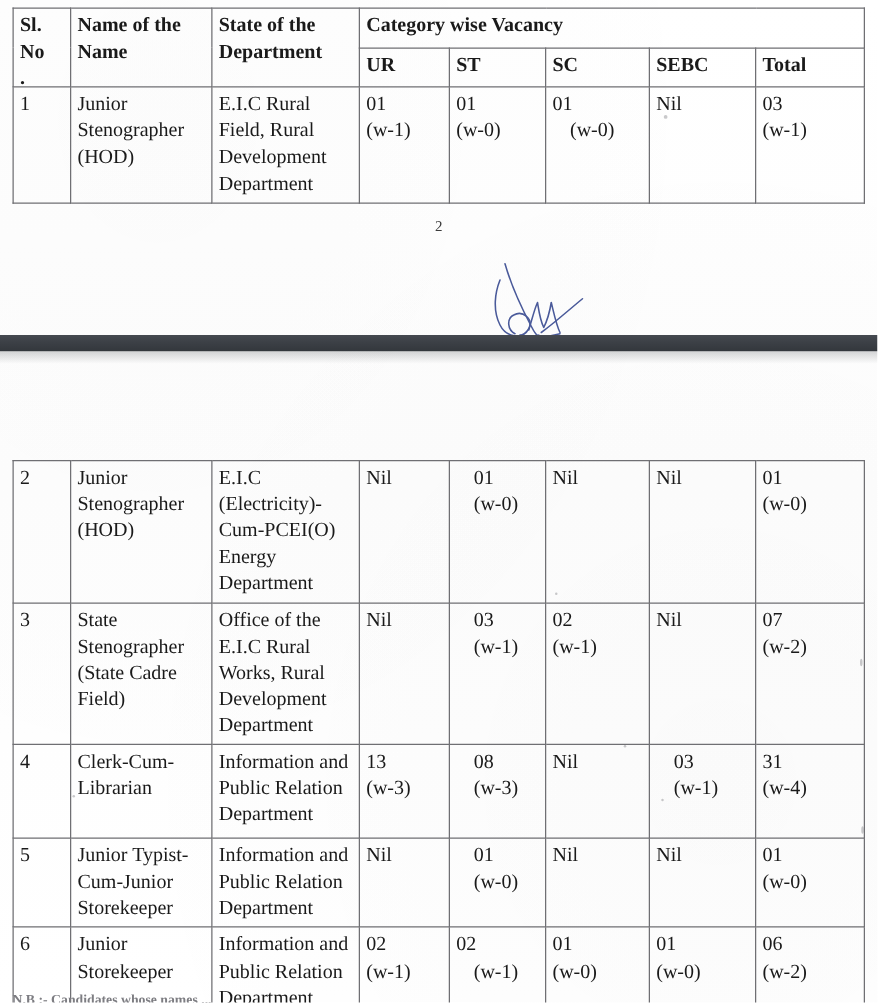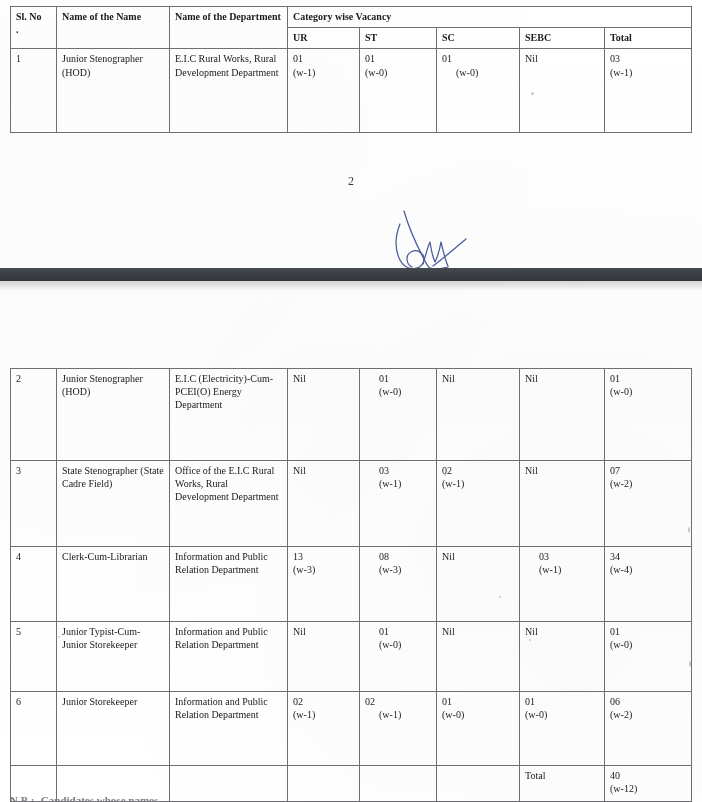--- a/index.html
+++ b/index.html
@@ -26,21 +26,21 @@
       radial-gradient(ellipse at 82% 78%, rgba(0,0,0,0.015), rgba(0,0,0,0) 62%),
       linear-gradient(180deg, #ffffff 0%, #fdfdfd 48%, #ffffff 100%);
     pointer-events: none;
   }
 
   
   .vac-table {
     position: absolute;
     border-collapse: collapse;
     table-layout: fixed;
-    font-size: 10px;
+    font-size: 16px;
     line-height: 1.32;
   }
   .vac-table td, .vac-table th {
     border: 1px solid #6f6f73;
     padding: 3px 5px 4px 5px;
     vertical-align: top;
     text-align: left;
     font-weight: normal;
     background: transparent;
   }
@@ -170,34 +170,34 @@
     <col class="c-sebc">
       <col class="c-total">
   </colgroup>
   <tbody>
     <tr class="row-head-top">
       <th rowspan="2">
         <span>Sl. No</span>
         <span class="sl-dot">.</span>
       </th>
       <th rowspan="2">Name of the Name</th>
-      <th rowspan="2">Name of the Department</th>
+      <th rowspan="2">State of the Department</th>
       <th colspan="5" class="hdr-cat">Category wise Vacancy</th>
     </tr>
     <tr class="row-head-sub">
       <th>UR</th>
       <th>ST</th>
       <th>SC</th>
       <th>SEBC</th>
       <th>Total</th>
     </tr>
     <tr class="row-body">
       <td>1</td>
       <td>Junior Stenographer (HOD)</td>
-      <td>E.I.C Rural Works, Rural Development Department</td>
+      <td>E.I.C Rural Field, Rural Development Department</td>
       <td>
         <span class="ind0">01</span>
         <span class="ind0">(w-1)</span>
       </td>
       <td>
         <span class="ind0">01</span>
         <span class="ind0">(w-0)</span>
       </td>
       <td>
         <span class="ind0">01</span>
@@ -308,21 +308,21 @@
       </td>
       <td>
         <span class="ind0">Nil</span>
         <span class="ind0"></span>
       </td>
       <td>
         <span class="ind">03</span>
         <span class="ind">(w-1)</span>
       </td>
       <td>
-        <span class="ind0">34</span>
+        <span class="ind0">31</span>
         <span class="ind0">(w-4)</span>
       </td>
     </tr>
 
     <tr class="r5">
       <td>5</td>
       <td>Junior Typist-Cum-Junior Storekeeper</td>
       <td>Information and Public Relation Department</td>
       <td>
         <span class="ind0">Nil</span>

